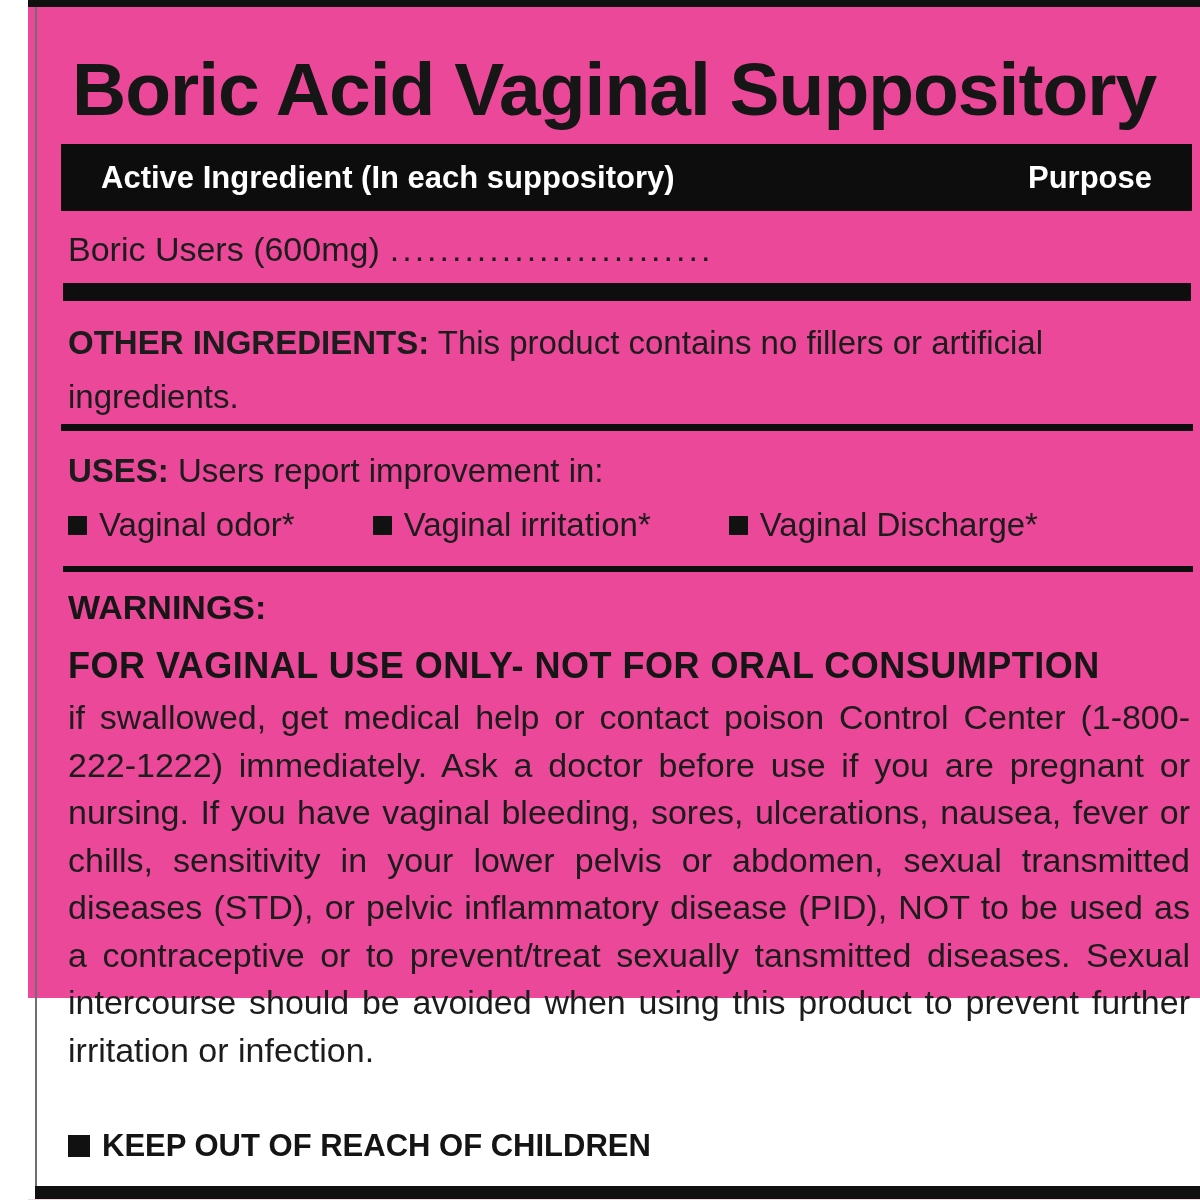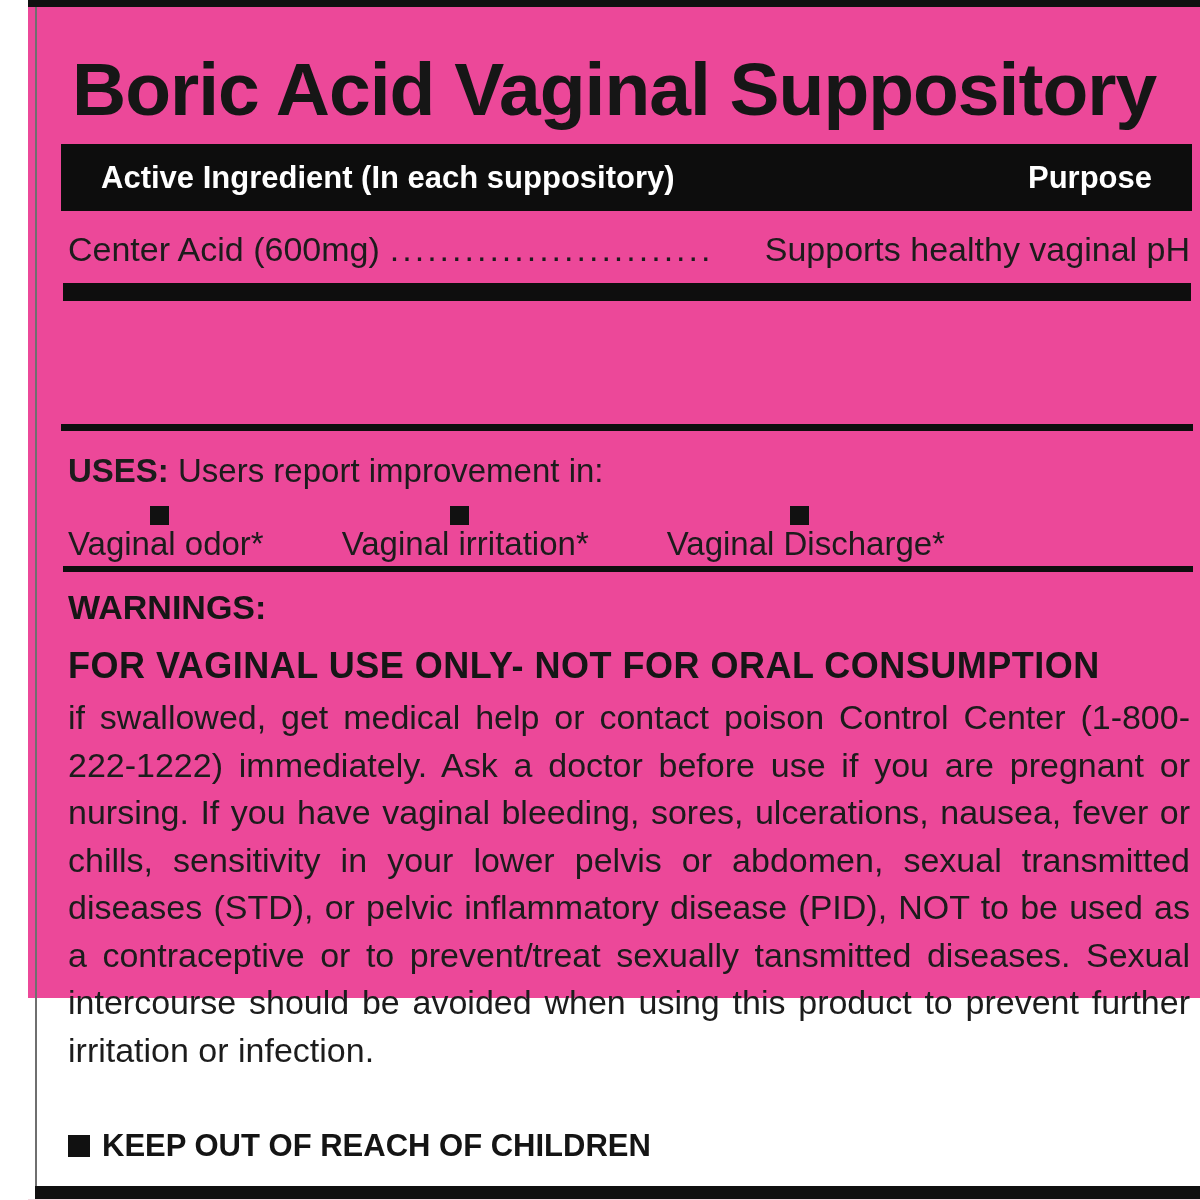--- a/index.html
+++ b/index.html
@@ -44,21 +44,21 @@
   .other{position:absolute;left:40px;top:316px;width:1100px;margin:0;
          font-size:33px;line-height:54px;color:#1c1c1c;}
   .other b{font-weight:700;}
 
   
   .uses{position:absolute;left:40px;top:452px;margin:0;font-size:33px;
         white-space:nowrap;color:#1c1c1c;}
   .uses b{font-weight:700;}
   .uses-items{position:absolute;left:40px;top:506px;display:flex;gap:78px;
               font-size:33px;white-space:nowrap;color:#1c1c1c;}
-  .uitem{display:flex;align-items:center;flex-direction:column;}
+  .uitem{display:flex;align-items:center;}
   .sq{display:inline-block;width:19px;height:19px;background:#111111;
       margin-right:12px;flex:0 0 auto;}
 
   
   .warn-label{position:absolute;left:40px;top:588px;margin:0;
               font-size:34px;font-weight:700;color:#161616;}
   .warn-head{position:absolute;left:40px;top:645px;margin:0;white-space:nowrap;
              font-size:36px;font-weight:700;letter-spacing:0.5px;color:#161616;}
   .warn-body{position:absolute;left:40px;top:694px;width:1122px;margin:0;
              font-size:34px;line-height:47.5px;text-align:justify;color:#1c1c1c;}
@@ -83,27 +83,27 @@
   <div class="bottom-pink"></div>
 
   <h1 class="title">Boric Acid Vaginal Suppository</h1>
 
   <div class="hdr-bar">
       <span>Active Ingredient (In each suppository)</span>
       <span>Purpose</span>
     </div>
 
   <div class="active-row">
-      <span class="ing">Center Acid (600mg)</span>
+      <span class="ing">Boric Users (600mg)</span>
       <span class="dots">..........................</span>
-      <span class="pur">Supports healthy vaginal pH</span>
     </div>
 
   <div class="rule rule-thick"></div>
 
+  <p class="other"><b>OTHER INGREDIENTS:</b><span> This product contains no fillers or artificial ingredients.</span></p>
 
   <div class="rule rule-2"></div>
 
   <p class="uses"><b>USES:</b><span> Users report improvement in:</span></p>
 
   <div class="uses-items">
     <span class="uitem">
         <span class="sq"></span>
         <span>Vaginal odor*</span>
       </span>

